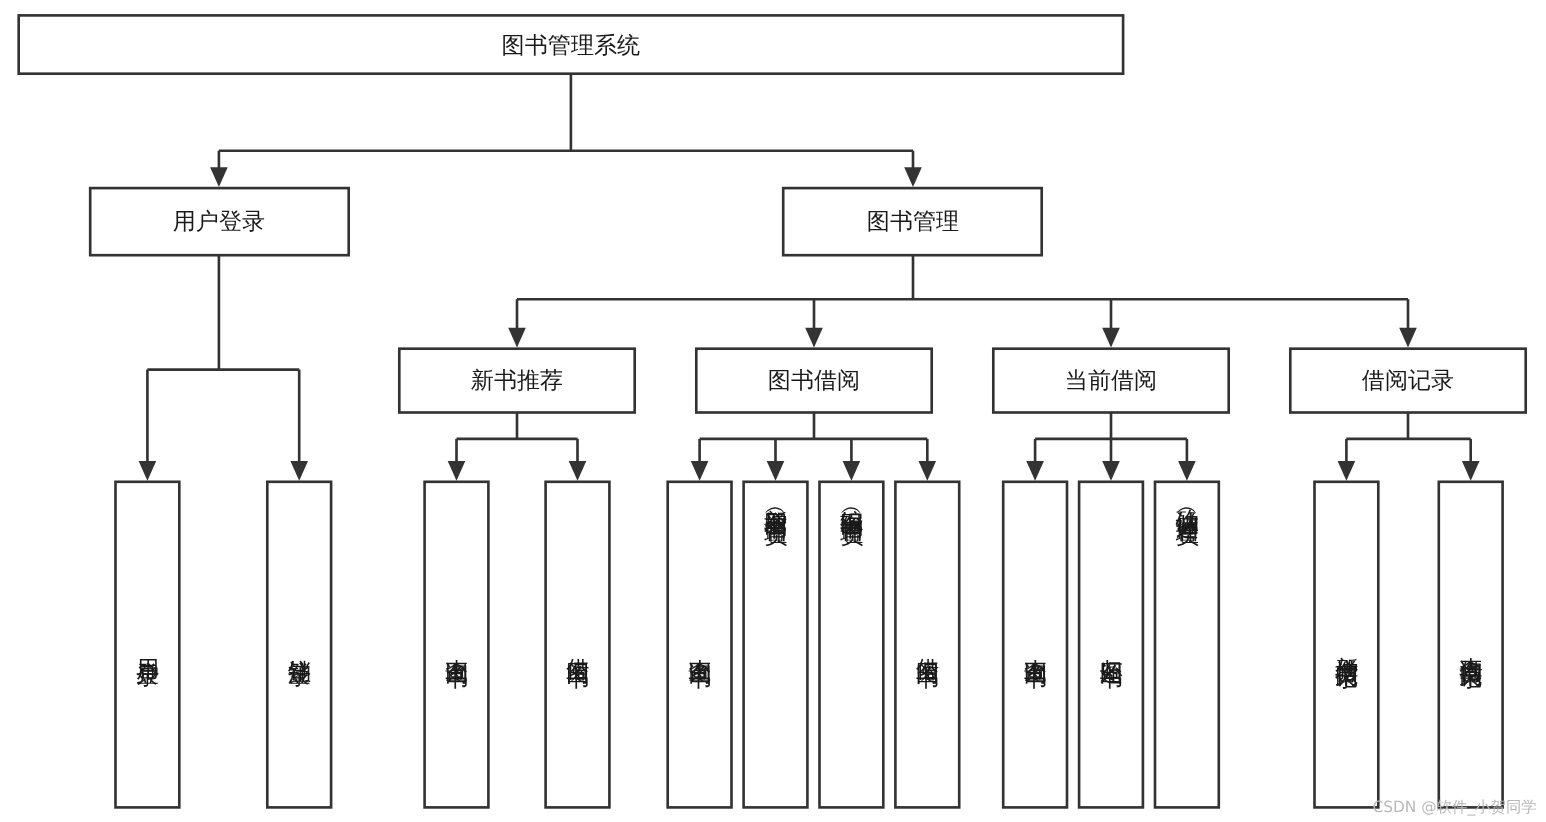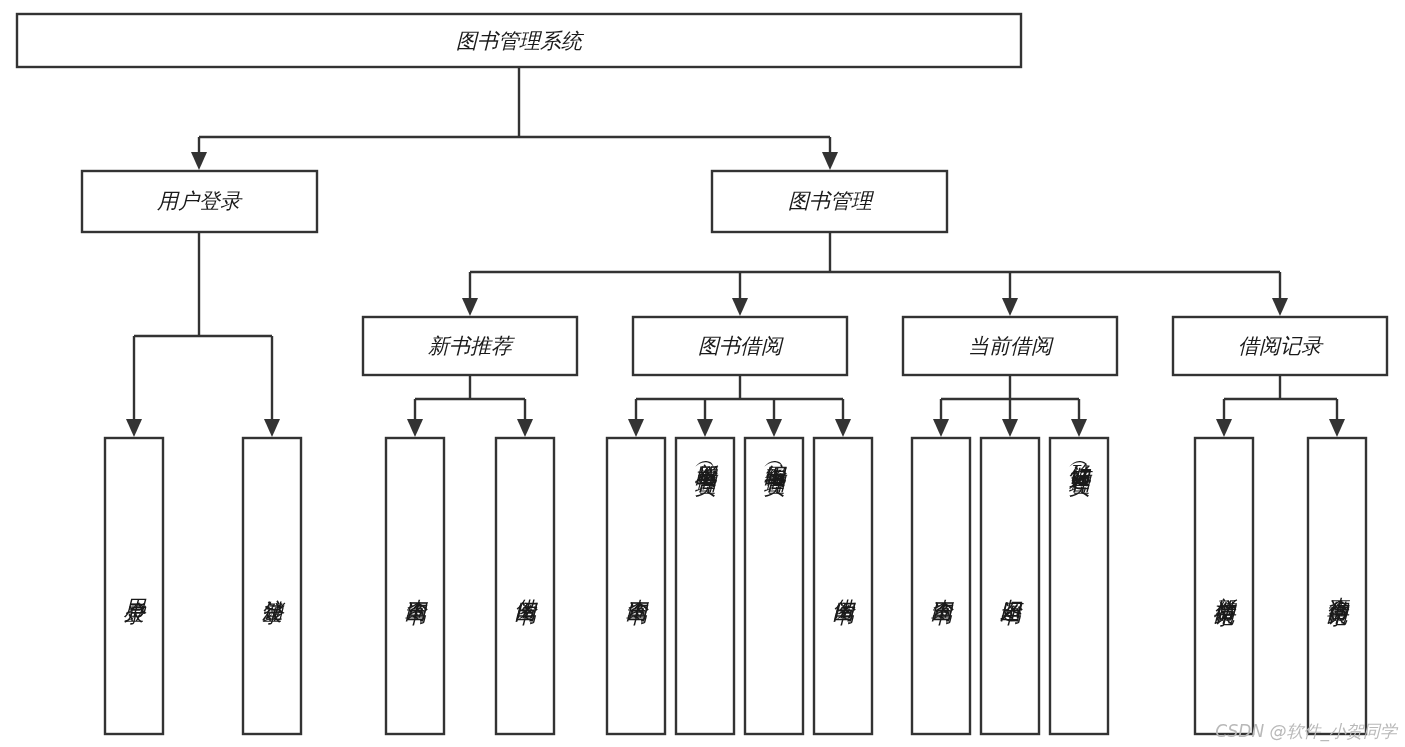--- a/index.html
+++ b/index.html
@@ -9,21 +9,20 @@
   }
   body {
     font-family: "DejaVu Sans", "Liberation Sans", sans-serif;
   }
   #diagram-root {
     position: relative;
     width: 1405px;
     height: 747px;
     background: #ffffff;
     overflow: hidden;
-    font-style: italic;
   }
   svg#tree-svg {
     position: absolute;
     left: 0;
     top: 0;
     width: 1405px;
     height: 747px;
     display: block;
   }
   .node-box {
@@ -69,21 +68,21 @@
     letter-spacing: 2px;
     color: #1a1a1a;
     white-space: nowrap;
     text-align: center;
   }
   .watermark {
     position: absolute;
     right: 8px;
     bottom: 4px;
     font-family: "DejaVu Sans", "Liberation Sans", sans-serif;
-    font-size: 17px;
+    font-size: 14px;
     color: #b9b9b9;
     white-space: nowrap;
     user-select: none;
   }
 </style>
 </head>
 <body>
 
 <div id="diagram-root">
 

